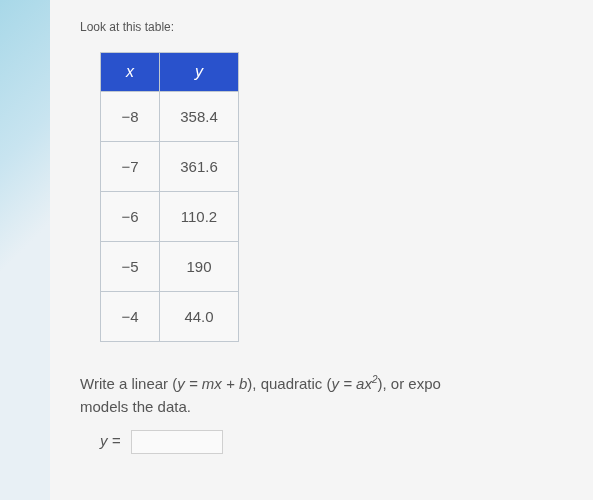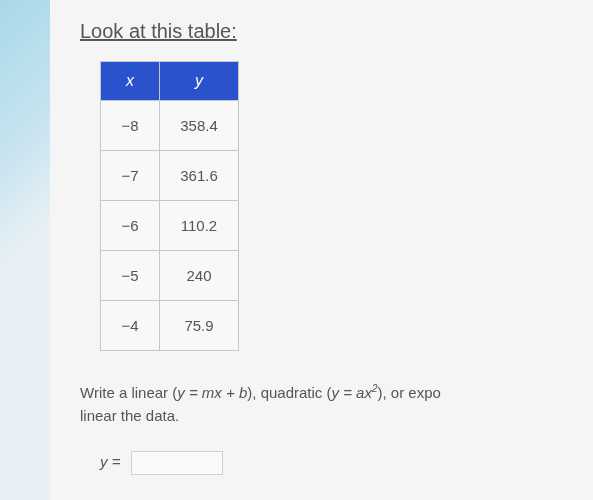--- a/index.html
+++ b/index.html
@@ -14,23 +14,22 @@
     }
     .content {
       background: #f5f5f5;
       margin-left: 50px;
       padding: 20px 30px;
       height: 100%;
       box-sizing: border-box;
     }
     .instruction {
       color: #555;
-      font-size: 20px;
+      font-size: 12px;
       margin-bottom: 18px;
-      text-decoration: underline;
     }
     table {
       border-collapse: collapse;
       margin-left: 20px;
       margin-bottom: 30px;
     }
     th {
       background: #2952cc;
       color: white;
       font-style: italic;
@@ -52,21 +51,21 @@
       min-width: 30px;
     }
     td:last-child {
       min-width: 50px;
       text-align: center;
     }
     .question {
       color: #555;
       font-size: 15px;
       line-height: 1.5;
-      margin-bottom: 24px;
+      margin-bottom: 12px;
     }
     .question .math {
       font-style: italic;
     }
     .answer-row {
       color: #555;
       font-size: 15px;
       font-style: italic;
       margin-left: 20px;
     }
@@ -104,31 +103,31 @@
       <tr>
         <td>−7</td>
         <td>361.6</td>
       </tr>
       <tr>
         <td>−6</td>
         <td>110.2</td>
       </tr>
       <tr>
         <td>−5</td>
-        <td>240</td>
+        <td>190</td>
       </tr>
       <tr>
         <td>−4</td>
-        <td>75.9</td>
+        <td>44.0</td>
       </tr>
     </tbody>
   </table>
 
   <div class="question">
     <span>Write a linear (</span><span class="math">y = mx + b</span><span>), quadratic (</span><span class="math"><span>y = ax</span><sup>2</sup></span><span>), or expo</span><br>
-    <span>linear the data.</span>
+    <span>models the data.</span>
   </div>
 
   <div class="answer-row">
     <span>y =</span>
     <span class="answer-input"></span>
   </div>
 </div>
 
 </body></html>

